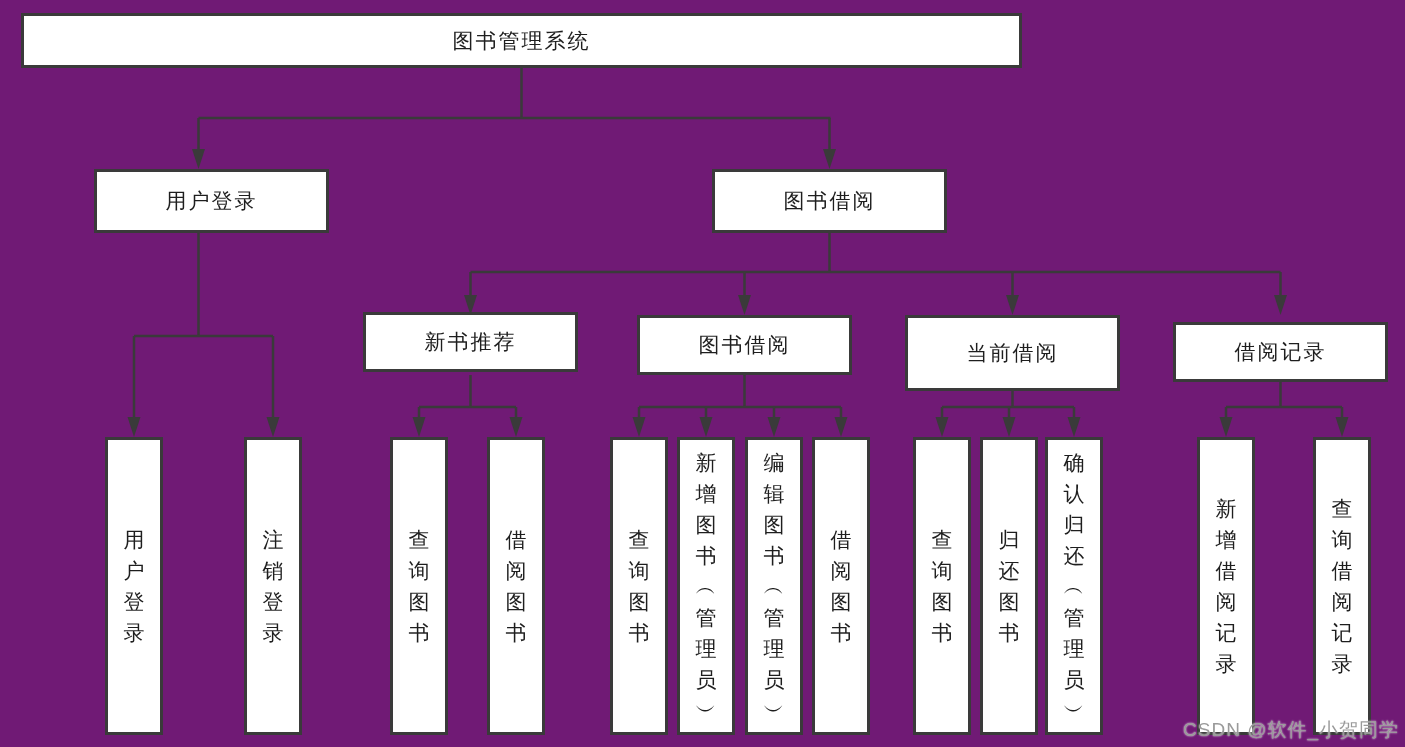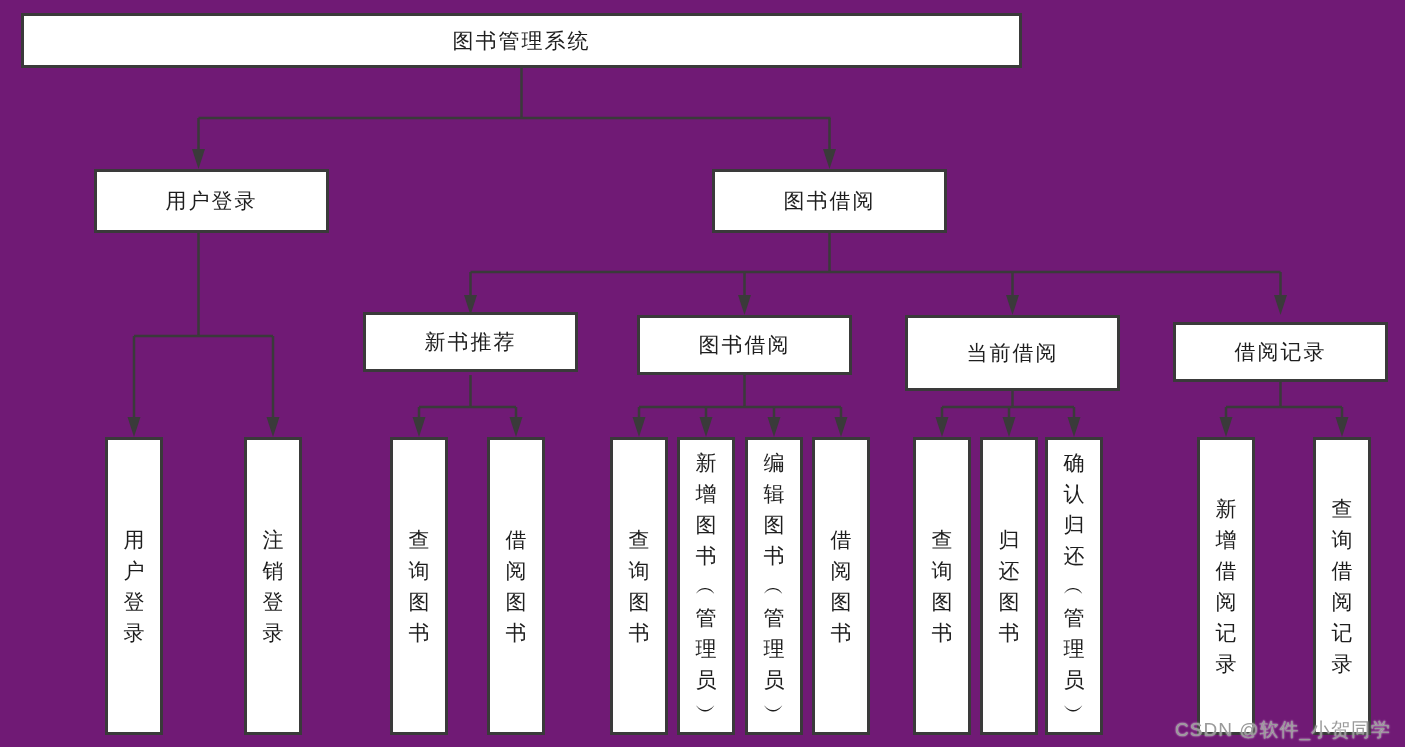--- a/index.html
+++ b/index.html
@@ -37,21 +37,21 @@
     font-size: 21px;
   }
   .vnode .vchar {
     display: block;
     height: 31px;
     line-height: 31px;
     text-align: center;
   }
   #watermark {
     position: absolute;
-    right: 14px;
+    right: 6px;
     bottom: 4px;
     z-index: 3;
     font-size: 19px;
     color: #9a9a9a;
     letter-spacing: 1px;
     text-shadow: 0 0 2px #ffffff;
     white-space: nowrap;
     margin-left: 28px;
   }
 </style>

